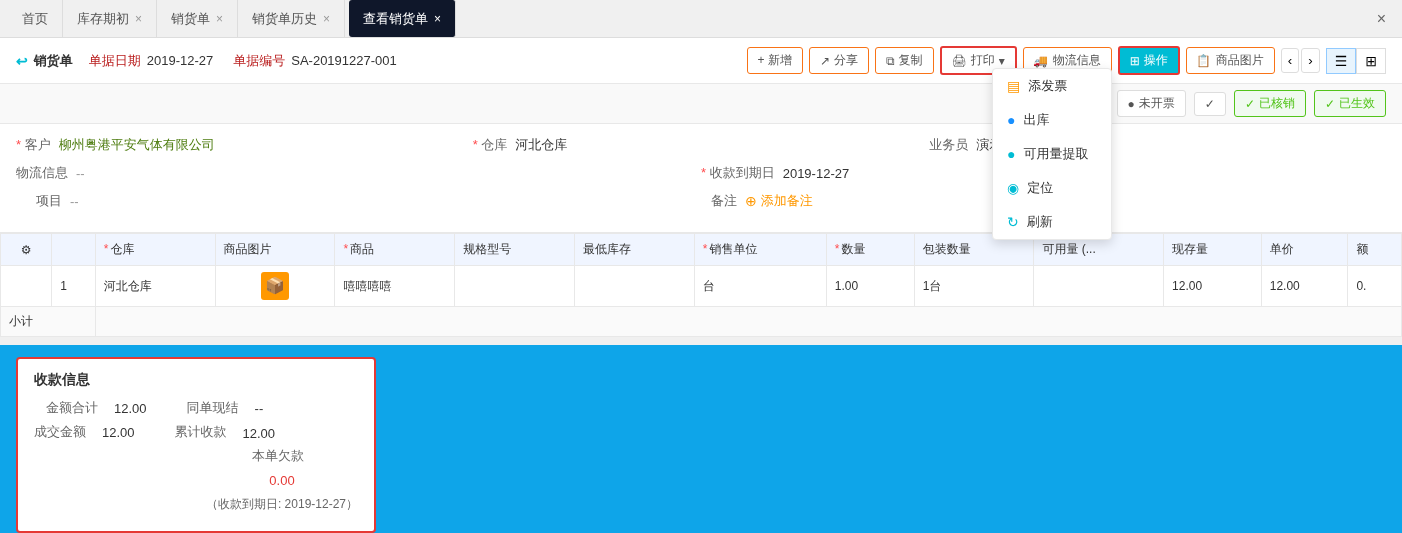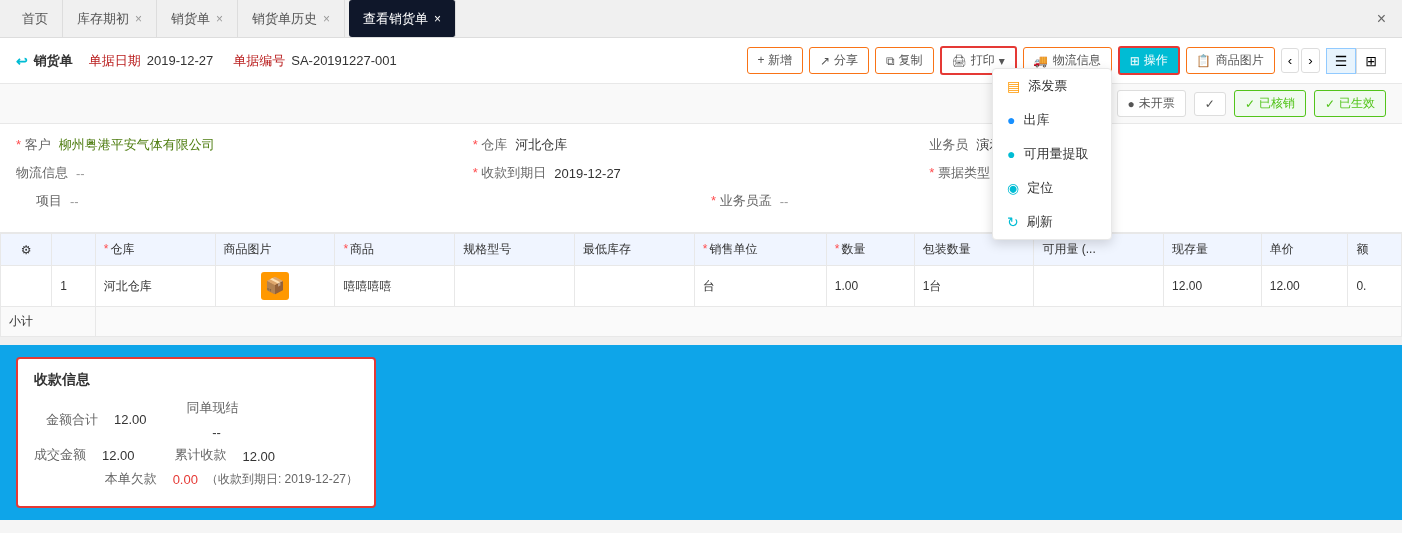--- a/index.html
+++ b/index.html
@@ -238,33 +238,32 @@
     </div>
     <div class="form-row">
       <div class="form-field" style="flex:2;">
         <span class="field-label">物流信息</span>
         <span class="field-value dashed">--</span>
       </div>
       <div class="form-field" style="flex:2;">
         <span class="field-label required">收款到期日</span>
         <span class="field-value">2019-12-27</span>
       </div>
-      <div class="form-field" style="flex:2;">
-        <span class="field-label required">票据类型</span>
-        <span class="field-value">不开票</span>
-      </div>
     </div>
     <div class="form-row">
       <div class="form-field" style="flex:2;margin-left:20px;">
         <span class="field-label">项目</span>
         <span class="field-value dashed">--</span>
       </div>
       <div class="form-field" style="flex:2;">
-        <span class="field-label required">业务员孟</span>
-        <span class="field-value dashed">--</span>
+        <span class="field-label">备注</span>
+        <span class="add-note">
+          <span class="add-note-icon">⊕</span>
+          <span>添加备注</span>
+        </span>
       </div>
     </div>
   </div>
 
   <div class="table-container">
     <table>
       <thead>
         <tr>
           <th class="th-settings">⚙</th>
           <th></th>
@@ -311,37 +310,37 @@
   </div>
 
   <div class="bottom-section">
     <div class="payment-info">
       <div class="payment-title">收款信息</div>
       <div class="payment-row">
         <div style="display:flex;gap:8px;align-items:center;margin-left:12px;">
           <span class="payment-label">金额合计</span>
           <span class="payment-value">12.00</span>
         </div>
-        <div style="display:flex;gap:8px;align-items:center;flex-direction:column;">
+        <div style="display:flex;gap:8px;align-items:center;">
           <span class="payment-label">同单现结</span>
           <span class="payment-value">--</span>
         </div>
       </div>
       <div class="payment-row">
         <div style="display:flex;gap:8px;align-items:center;">
           <span class="payment-label">成交金额</span>
           <span class="payment-value">12.00</span>
         </div>
         <div style="display:flex;gap:8px;align-items:flex-end;">
           <span class="payment-label">累计收款</span>
           <span class="payment-value">12.00</span>
         </div>
       </div>
       <div class="payment-row">
-        <div style="display:flex;gap:8px;align-items:center;margin-left:auto;">
+        <div style="display:flex;gap:8px;align-items:center;margin-left:auto;flex-direction:column;">
           <span class="payment-label">本单欠款</span>
           <span class="payment-value red">0.00</span>
           <span class="payment-note">（收款到期日: 2019-12-27）</span>
         </div>
       </div>
     </div>
   </div>
 
   <div class="dropdown-menu">
     <div class="dropdown-item">

